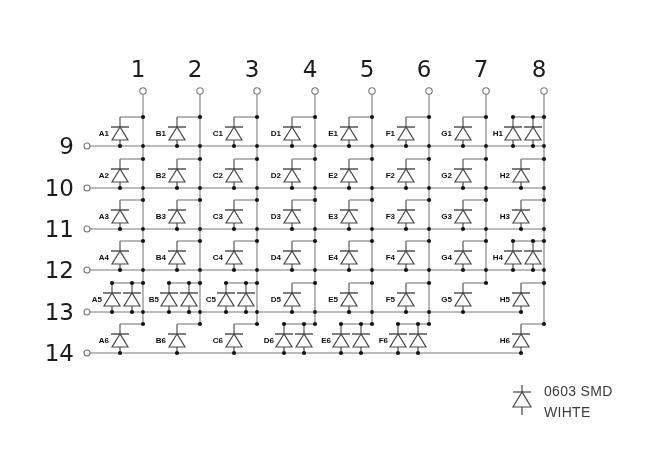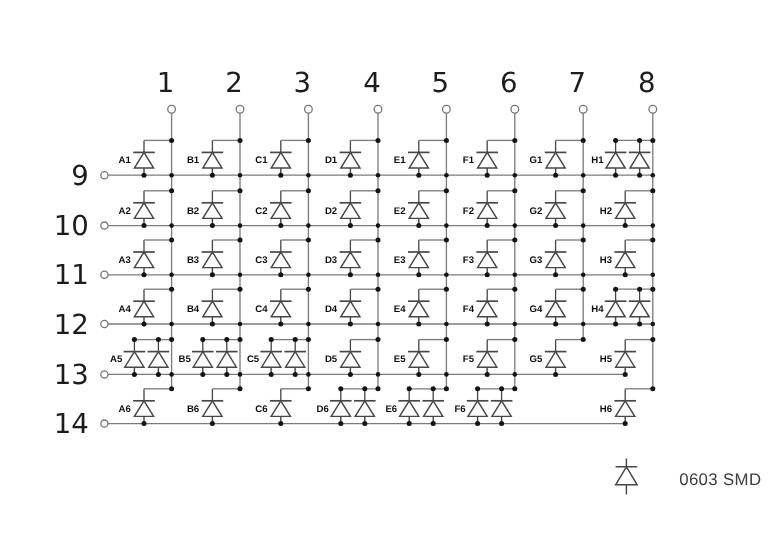--- a/index.html
+++ b/index.html
@@ -1,21 +1,21 @@
 <!DOCTYPE html>
 <html><head>
 <meta charset="utf-8">
 <style>
   html,body{margin:0;padding:0;background:#ffffff;}
   .canvas{position:relative;width:650px;height:460px;background:#ffffff;overflow:hidden;
           font-family:"Liberation Sans",sans-serif;}
   svg text{font-family:"DejaVu Sans",sans-serif;}
   .pinnum{font-size:23px;fill:#1c1c1c;}
   .celllabel{font-family:"Liberation Sans",sans-serif;font-size:8px;font-weight:bold;fill:#0d0d0d;}
-  .legend{position:absolute;left:503px;top:381px;display:flex;align-items:center;gap:25px;}
+  .legend{position:absolute;left:503px;top:381px;display:flex;align-items:center;gap:3px;}
   .legend-text{font-size:14px;line-height:1.5;color:#3d3d3d;letter-spacing:.3px;}
 </style>
 </head>
 <body>
 
 <div class="canvas">
   <svg id="schematic" width="650" height="460" viewBox="0 0 650 460">
       <text x="138" y="77" text-anchor="middle" class="pinnum">1</text>
       <circle cx="143" cy="91" r="3.2" fill="#ffffff" stroke="#777" stroke-width="1.1"></circle>
       <line x1="143" y1="94.2" x2="143" y2="324" stroke="#7b7b7b" stroke-width="1.1"></line>
@@ -533,15 +533,16 @@
     <svg width="38" height="36" viewBox="0 0 38 36">
       <g stroke="#474747" stroke-width="1.2" fill="none">
         <line x1="19" y1="1" x2="19" y2="8"></line>
         <line x1="10" y1="8" x2="28" y2="8"></line>
         <path d="M19,8 L10,23 L28,23 Z" fill="#ffffff"></path>
         <line x1="19" y1="23" x2="19" y2="31"></line>
       </g>
     </svg>
     <div class="legend-text">
       <div>0603 SMD</div>
+      <div>WIHTE</div>
     </div>
   </div>
 </div>
 
 </body></html>

